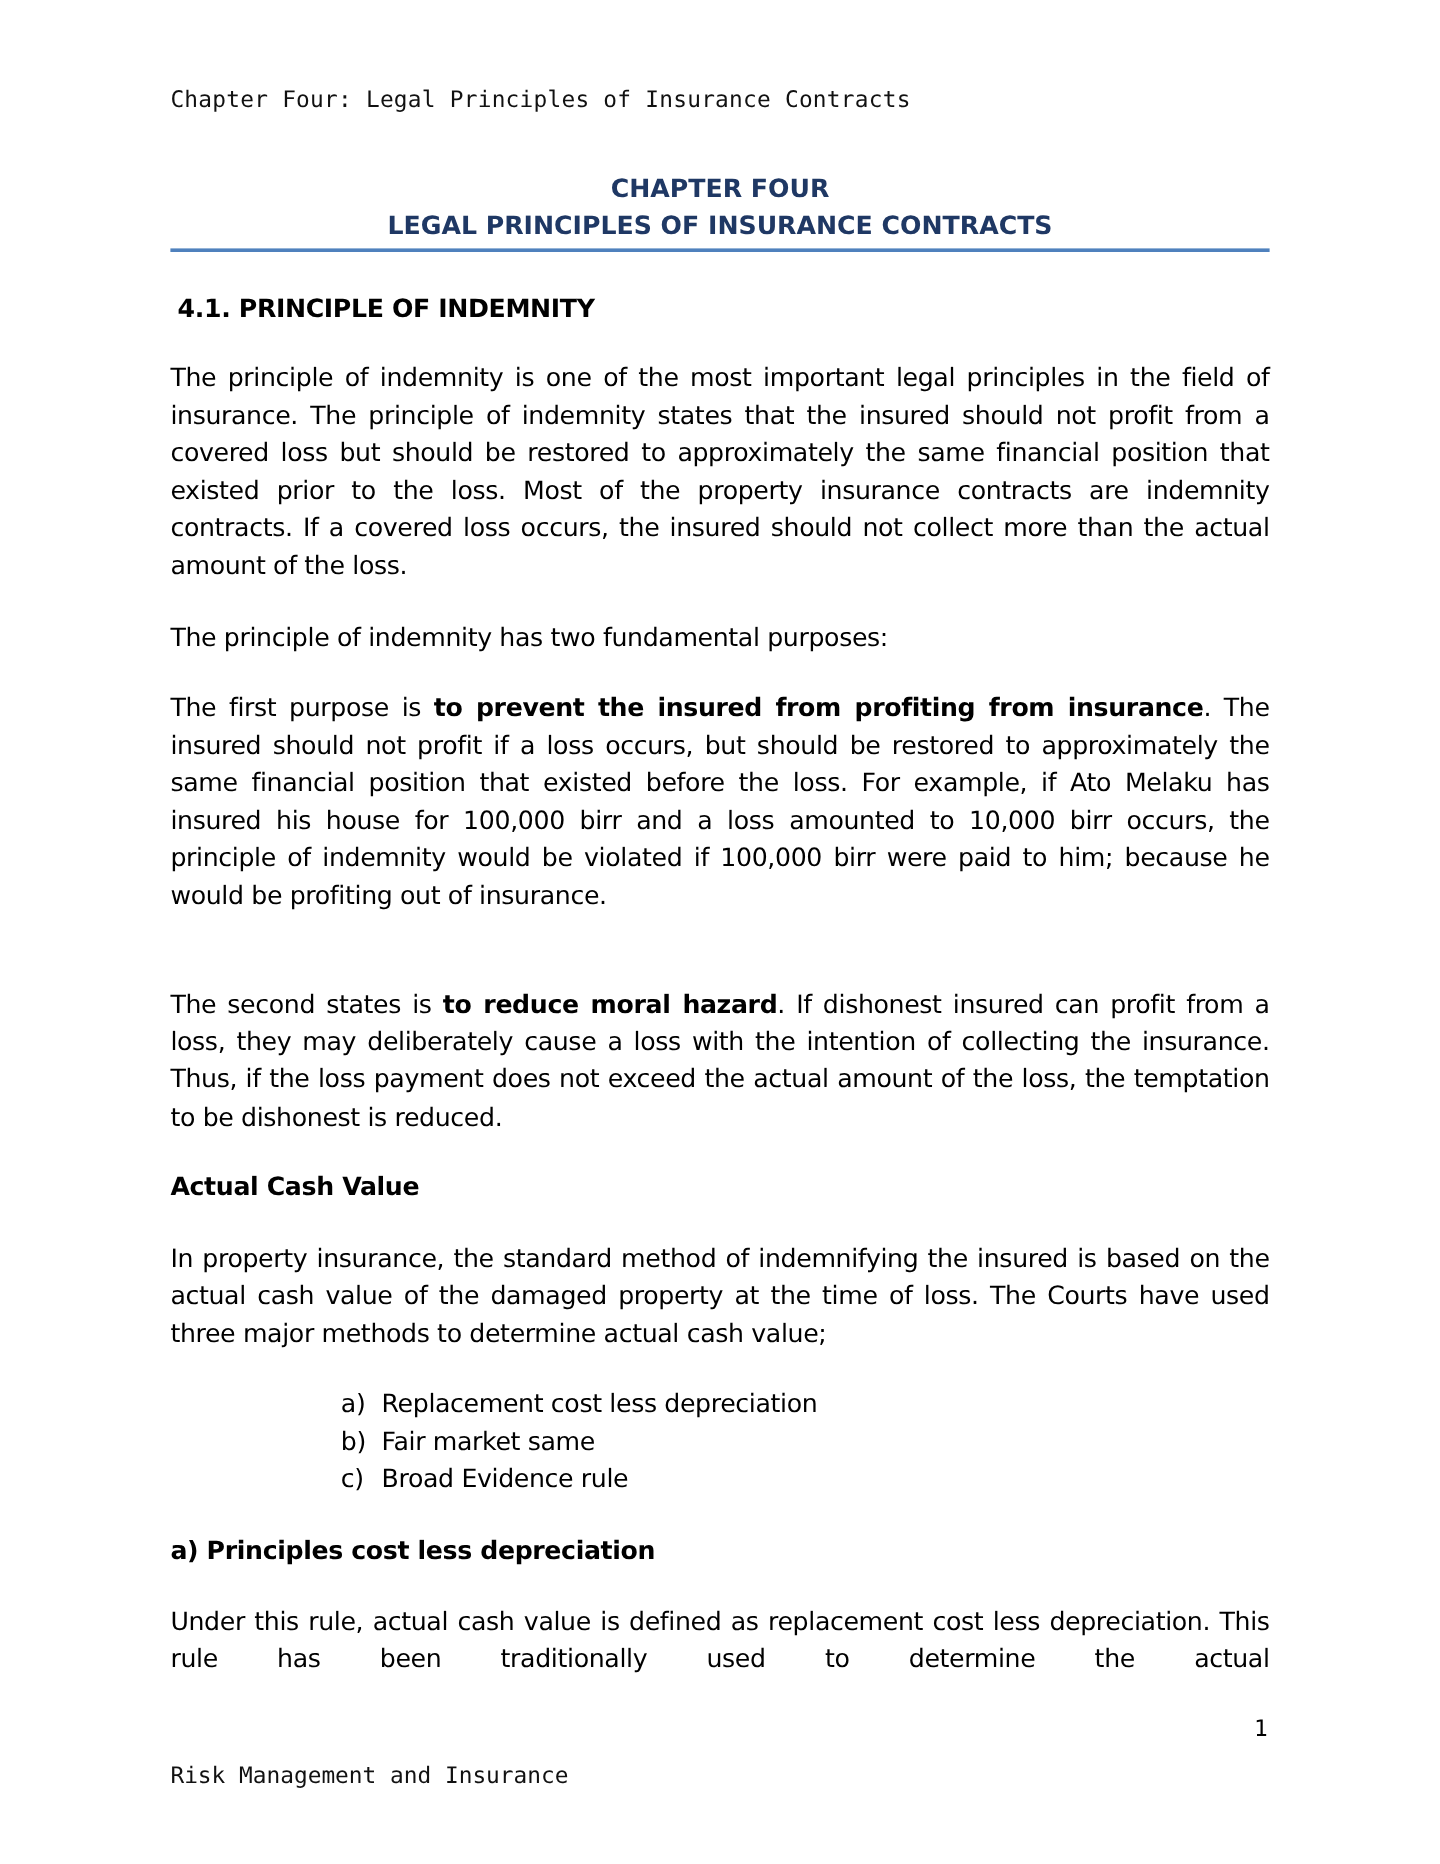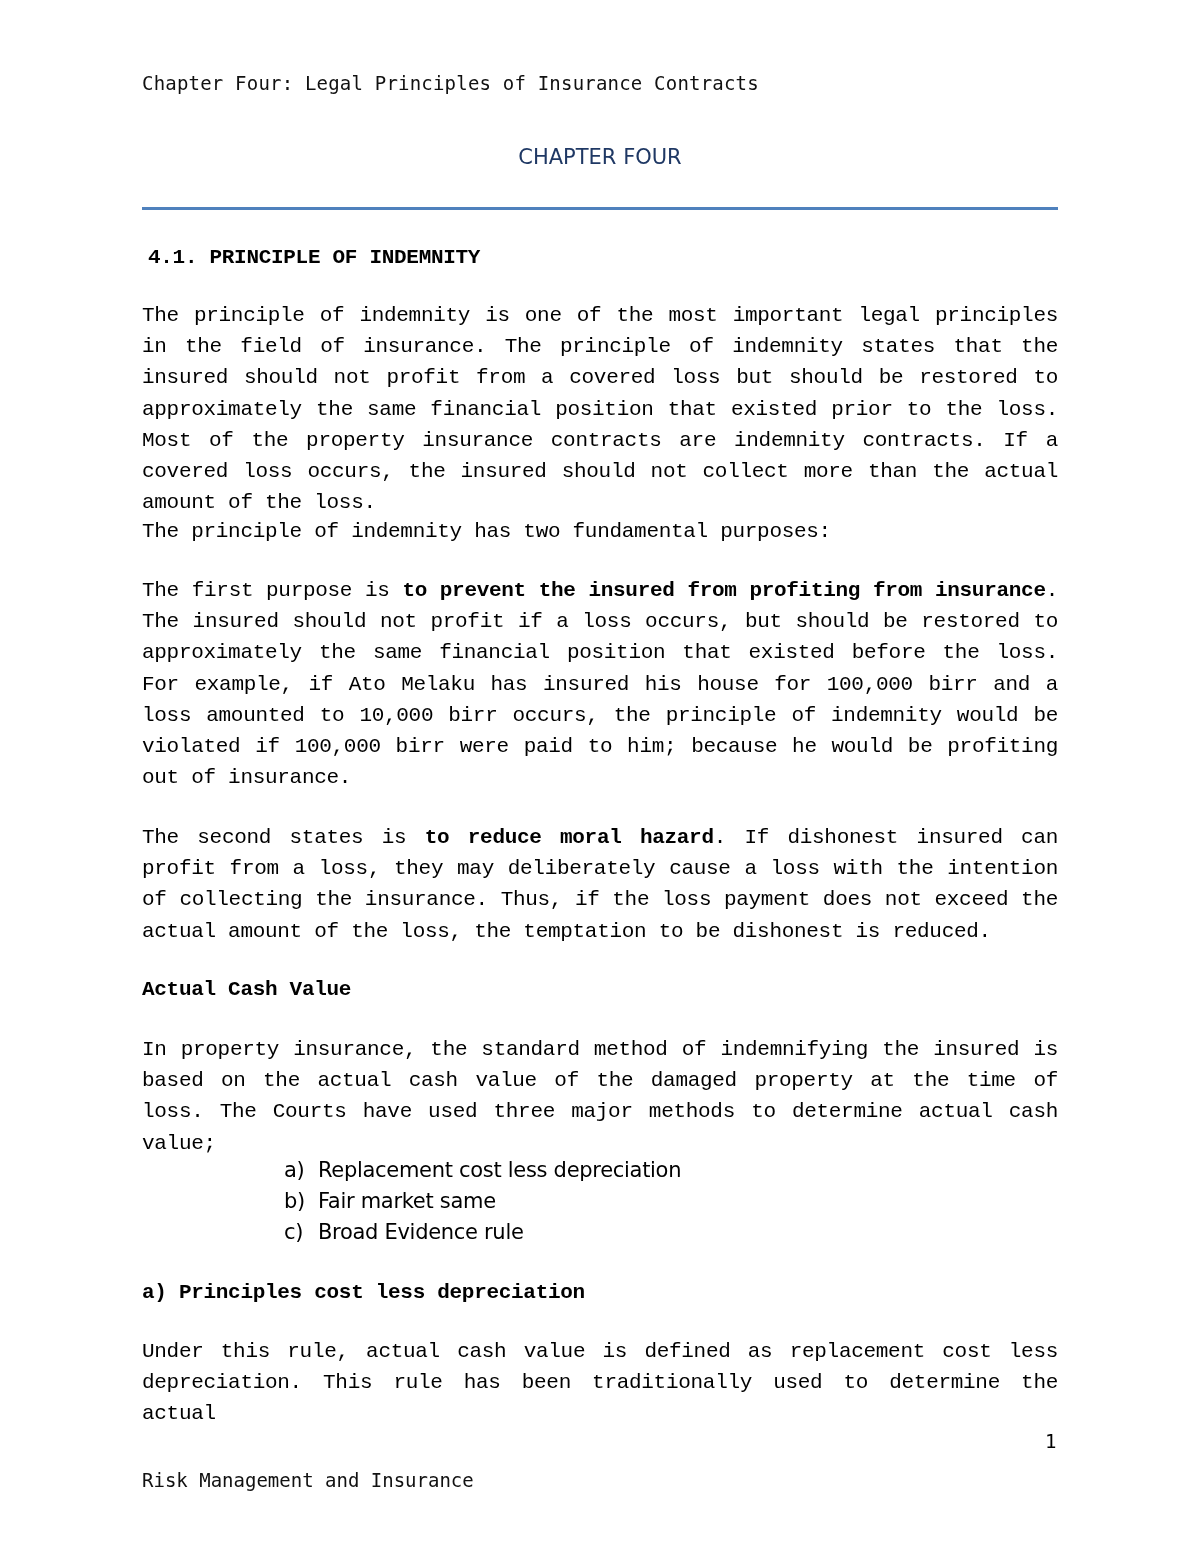--- a/index.html
+++ b/index.html
@@ -3,31 +3,31 @@
   <meta charset="utf-8">
   <style>
     html, body { margin: 0; padding: 0; background: #ffffff; }
     body { width: 1200px; height: 1553px; position: relative; overflow: hidden; color: #000; }
     .running-header {
       position: absolute; left: 142px; top: 72px;
       font-family: "DejaVu Sans Mono", monospace; font-size: 19px; letter-spacing: 0.2px; color: #111;
     }
     .chapter-head {
       position: absolute; left: 142px; top: 142px; width: 916px; text-align: center;
-      font-family: "DejaVu Sans", sans-serif; font-size: 21px; color: #1f3864; line-height: 31px;
+      font-family: "DejaVu Sans", sans-serif; font-size: 21px; color: #1f3864; line-height: 31px; font-weight: bold;
     }
     .chapter-rule {
       position: absolute; left: 142px; top: 207px; width: 916px; height: 3px; background: #4f81bd;
     }
     .body-text {
       position: absolute; left: 142px; width: 916px;
       font-family: "DejaVu Sans", sans-serif; font-size: 21px; line-height: 31.2px; text-align: justify;
       letter-spacing: -0.3px;
     }
-    .body-text p { margin: 0; font-family: Liberation Mono, monospace; }
+    .body-text p { margin: 0; }
     .section-heading { font-weight: bold; }
     .list {
       position: absolute; left: 284px; top: 1155px;
       font-family: "DejaVu Sans", sans-serif; font-size: 21px; line-height: 31px; letter-spacing: -0.3px;
     }
     .list-item { display: flex; }
     .list-marker { width: 34px; }
     .page-number {
       position: absolute; left: 1045px; top: 1430px;
       font-family: "DejaVu Sans Mono", monospace; font-size: 19px;
@@ -37,20 +37,21 @@
       font-family: "DejaVu Sans Mono", monospace; font-size: 19px; color: #111; margin-top: 12px;
     }
   </style>
 </head>
 <body>
 
 <div class="running-header">Chapter Four: Legal Principles of Insurance Contracts</div>
 
 <div class="chapter-head">
   <div>CHAPTER FOUR</div>
+  <div>LEGAL PRINCIPLES OF INSURANCE CONTRACTS</div>
 </div>
 <div class="chapter-rule"></div>
 
 <div class="body-text" style="top:242px; left:148px;">
   <p class="section-heading">4.1. PRINCIPLE OF INDEMNITY</p>
 </div>
 
 <div class="body-text" style="top:300px;">
   <p>The principle of indemnity is one of the most important legal principles in the field of insurance. The principle of indemnity states that the insured should not profit from a covered loss but should be restored to approximately the same financial position that existed prior to the loss. Most of the property insurance contracts are indemnity contracts. If a covered loss occurs, the insured should not collect more than the actual amount of the loss.</p>
 </div>

